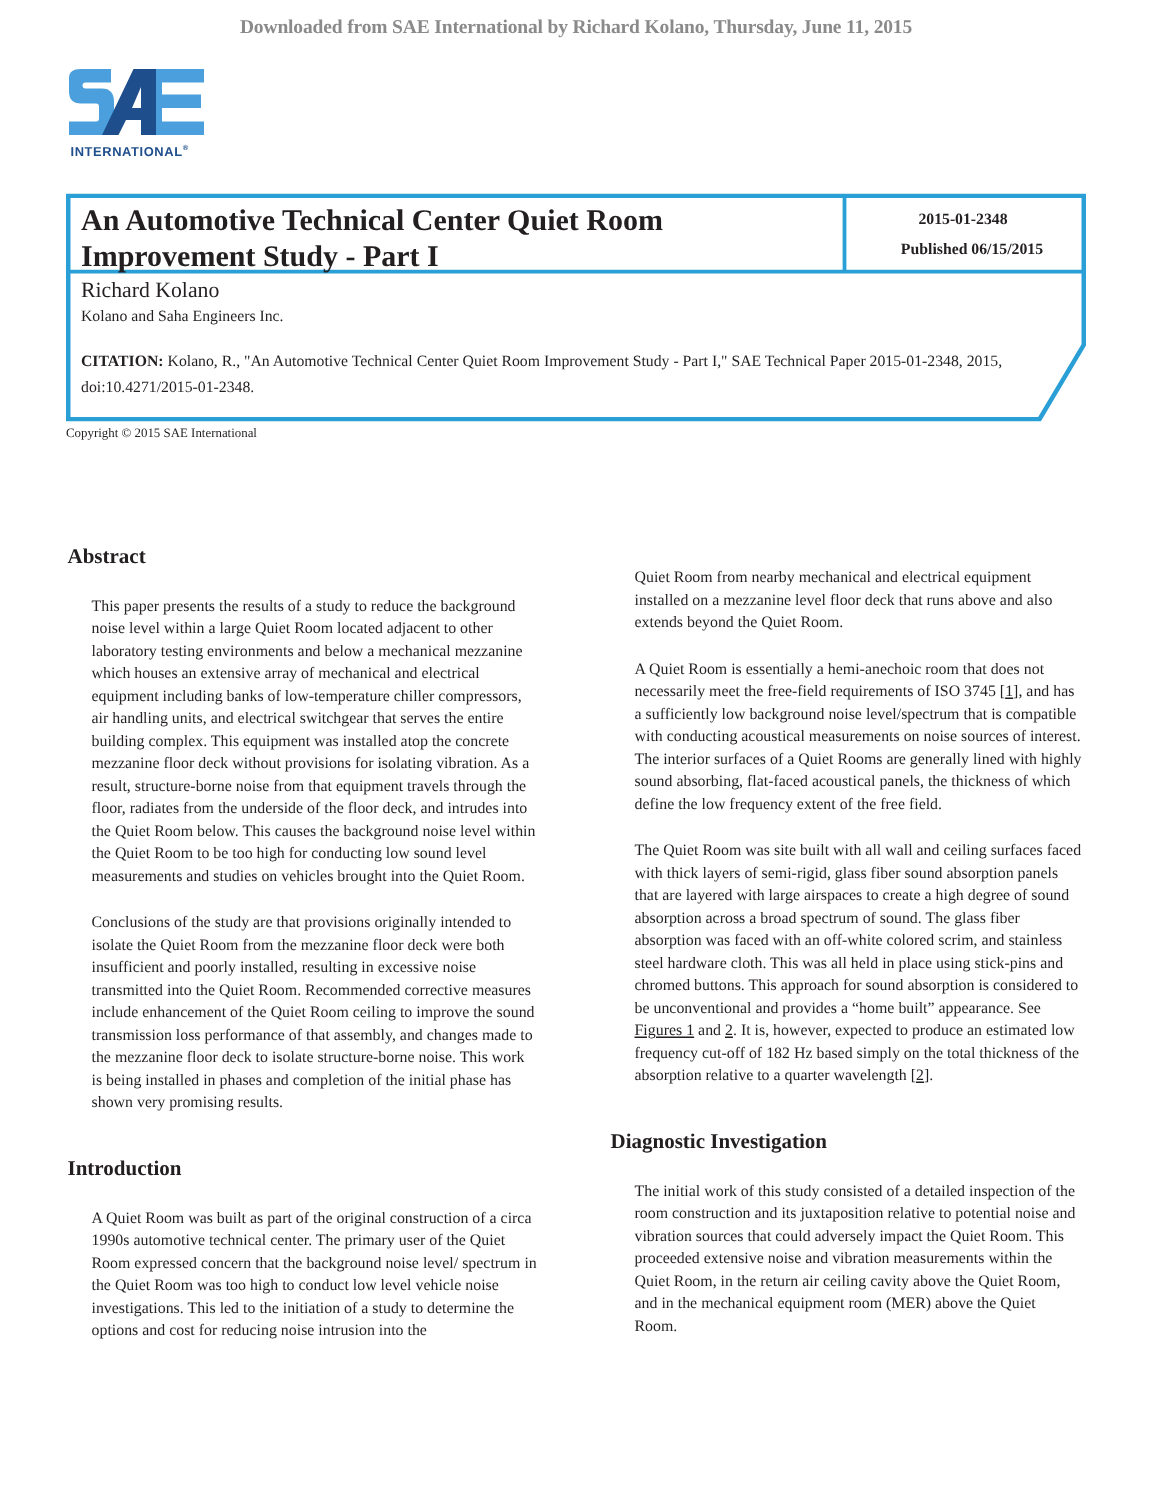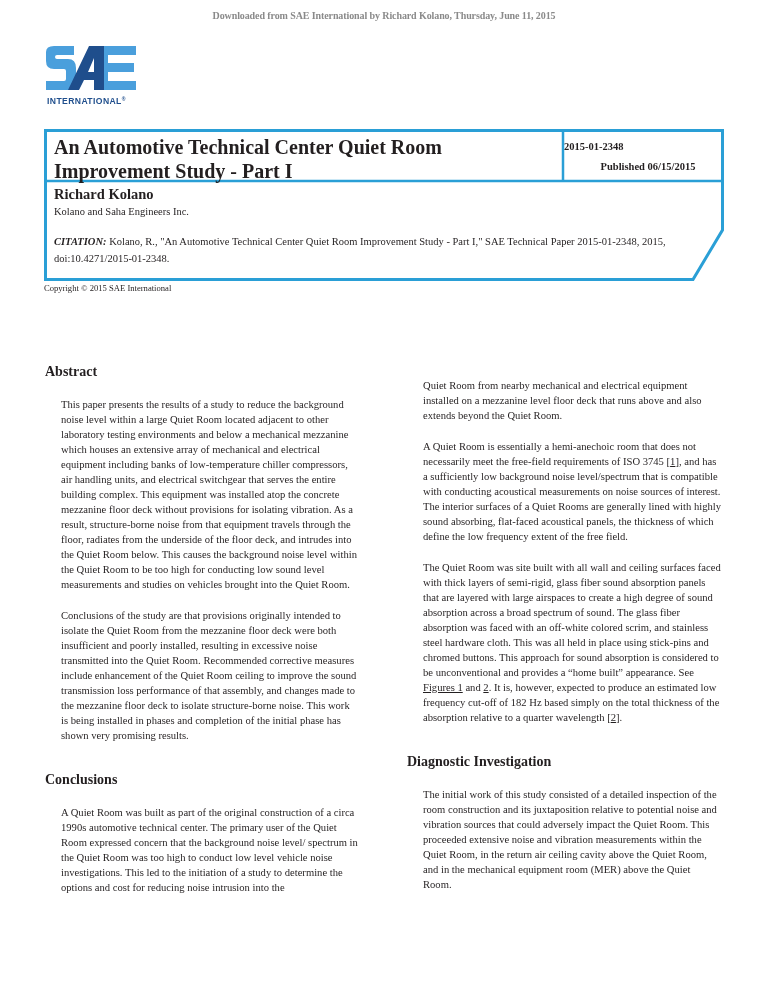--- a/index.html
+++ b/index.html
@@ -1,58 +1,58 @@
 <!DOCTYPE html>
 <html><head>
 <meta charset="utf-8">
 <style>
   * { box-sizing: border-box; margin: 0; padding: 0; }
   html, body { width: 768px; height: 994px; background: #ffffff; overflow: hidden; }
   body { position: relative; font-family: "Liberation Serif", "DejaVu Serif", serif; color: #231f20; }
 
   .download-note {
     position: absolute; top: 10px; left: 0; width: 768px; text-align: center;
-    font-size: 10px; font-weight: bold; color: #8a8a8a;
+    font-size: 13px; font-weight: bold; color: #8a8a8a;
     font-family: "Liberation Serif", serif; letter-spacing: -0.1px;
   }
 
   .logo { position: absolute; left: 44px; top: 44px; width: 100px; height: 62px; }
   .logo svg { display: block; }
   .logo-text {
     position: absolute; left: 3px; top: 52px;
     font-family: "Liberation Sans", "DejaVu Sans", sans-serif;
     font-size: 8.6px; font-weight: bold; color: #1f4e8c; letter-spacing: 0.4px;
   }
 
   .header-box { position: absolute; left: 44px; top: 129px; width: 724px; height: 152px; }
   .header-box svg.frame { position: absolute; left: 0; top: 0; }
   .title {
     position: absolute; left: 10px; top: 6px; width: 500px;
     font-size: 20px; font-weight: bold; line-height: 24px; color: #231f20;
   }
   .paper-id {
-    position: absolute; left: 520px; top: 12px; width: 156px; text-align: left;
+    position: absolute; left: 520px; top: 12px; width: 156px; text-align: center;
     font-size: 10.5px; font-weight: bold;
   }
   .pub-date {
     position: absolute; left: 520px; top: 32px; width: 156px; text-align: center;
     font-size: 10.5px; font-weight: bold; padding-left: 12px;
   }
   .author {
     position: absolute; left: 10px; top: 57px;
-    font-size: 14.5px; font-weight: bold;
+    font-size: 14.5px; font-weight: normal;
   }
   .affiliation {
     position: absolute; left: 10px; top: 77px; font-size: 10.5px; text-align: right;
   }
   .citation {
     position: absolute; left: 10px; top: 104px; width: 640px;
     font-size: 10.5px; line-height: 17px;
   }
-  .citation b { font-weight: bold; font-style: italic; }
+  .citation b { font-weight: bold; }
 
   .copyright {
     position: absolute; left: 44px; top: 283px; font-size: 8.6px; color: #231f20;
   }
 
   .col { position: absolute; width: 330px; font-size: 10.6px; line-height: 15px; color: #231f20; }
   .col-left { left: 45px; top: 363px; }
   .col-right { left: 407px; top: 362px; }
   .col h2 { font-size: 14px; font-weight: bold; line-height: 18px; margin-bottom: 4px; }
   .col p { margin: 16px; }
@@ -96,21 +96,21 @@
     <span>Kolano, R., "An Automotive Technical Center Quiet Room Improvement Study - Part I," SAE Technical Paper 2015-01-2348, 2015, doi:10.4271/2015-01-2348.</span>
   </div>
 </div>
 
 <div class="copyright">Copyright © 2015 SAE International</div>
 
 <div class="col col-left">
   <h2>Abstract</h2>
   <p>This paper presents the results of a study to reduce the background noise level within a large Quiet Room located adjacent to other laboratory testing environments and below a mechanical mezzanine which houses an extensive array of mechanical and electrical equipment including banks of low-temperature chiller compressors, air handling units, and electrical switchgear that serves the entire building complex. This equipment was installed atop the concrete mezzanine floor deck without provisions for isolating vibration. As a result, structure-borne noise from that equipment travels through the floor, radiates from the underside of the floor deck, and intrudes into the Quiet Room below. This causes the background noise level within the Quiet Room to be too high for conducting low sound level measurements and studies on vehicles brought into the Quiet Room.</p>
   <p class="gap-para">Conclusions of the study are that provisions originally intended to isolate the Quiet Room from the mezzanine floor deck were both insufficient and poorly installed, resulting in excessive noise transmitted into the Quiet Room. Recommended corrective measures include enhancement of the Quiet Room ceiling to improve the sound transmission loss performance of that assembly, and changes made to the mezzanine floor deck to isolate structure-borne noise. This work is being installed in phases and completion of the initial phase has shown very promising results.</p>
-  <h2 class="gap-head">Conclusions</h2>
+  <h2 class="gap-head">Introduction</h2>
   <p>A Quiet Room was built as part of the original construction of a circa 1990s automotive technical center. The primary user of the Quiet Room expressed concern that the background noise level/ spectrum in the Quiet Room was too high to conduct low level vehicle noise investigations. This led to the initiation of a study to determine the options and cost for reducing noise intrusion into the</p>
 </div>
 
 <div class="col col-right">
   <p>Quiet Room from nearby mechanical and electrical equipment installed on a mezzanine level floor deck that runs above and also extends beyond the Quiet Room.</p>
   <p><span>A Quiet Room is essentially a hemi-anechoic room that does not necessarily meet the free-field requirements of ISO 3745 [</span><a class="ref">1</a><span>], and has a sufficiently low background noise level/spectrum that is compatible with conducting acoustical measurements on noise sources of interest. The interior surfaces of a Quiet Rooms are generally lined with highly sound absorbing, flat-faced acoustical panels, the thickness of which define the low frequency extent of the free field.</span></p>
   <p class="gap-para"><span>The Quiet Room was site built with all wall and ceiling surfaces faced with thick layers of semi-rigid, glass fiber sound absorption panels that are layered with large airspaces to create a high degree of sound absorption across a broad spectrum of sound. The glass fiber absorption was faced with an off-white colored scrim, and stainless steel hardware cloth. This was all held in place using stick-pins and chromed buttons. This approach for sound absorption is considered to be unconventional and provides a “home built” appearance. See </span><a class="ref">Figures 1</a><span> and </span><a class="ref">2</a><span>. It is, however, expected to produce an estimated low frequency cut-off of 182 Hz based simply on the total thickness of the absorption relative to a quarter wavelength [</span><a class="ref">2</a><span>].</span></p>
   <h2 class="gap-head">Diagnostic Investigation</h2>
   <p>The initial work of this study consisted of a detailed inspection of the room construction and its juxtaposition relative to potential noise and vibration sources that could adversely impact the Quiet Room. This proceeded extensive noise and vibration measurements within the Quiet Room, in the return air ceiling cavity above the Quiet Room, and in the mechanical equipment room (MER) above the Quiet Room.</p>
 </div>

